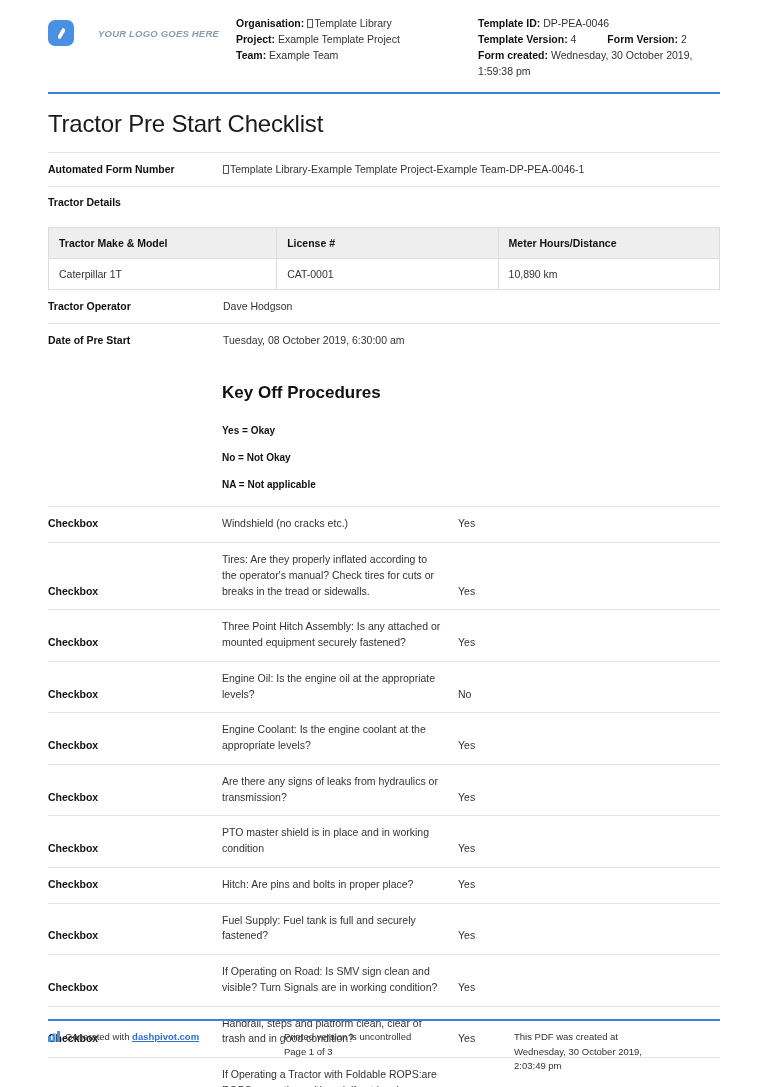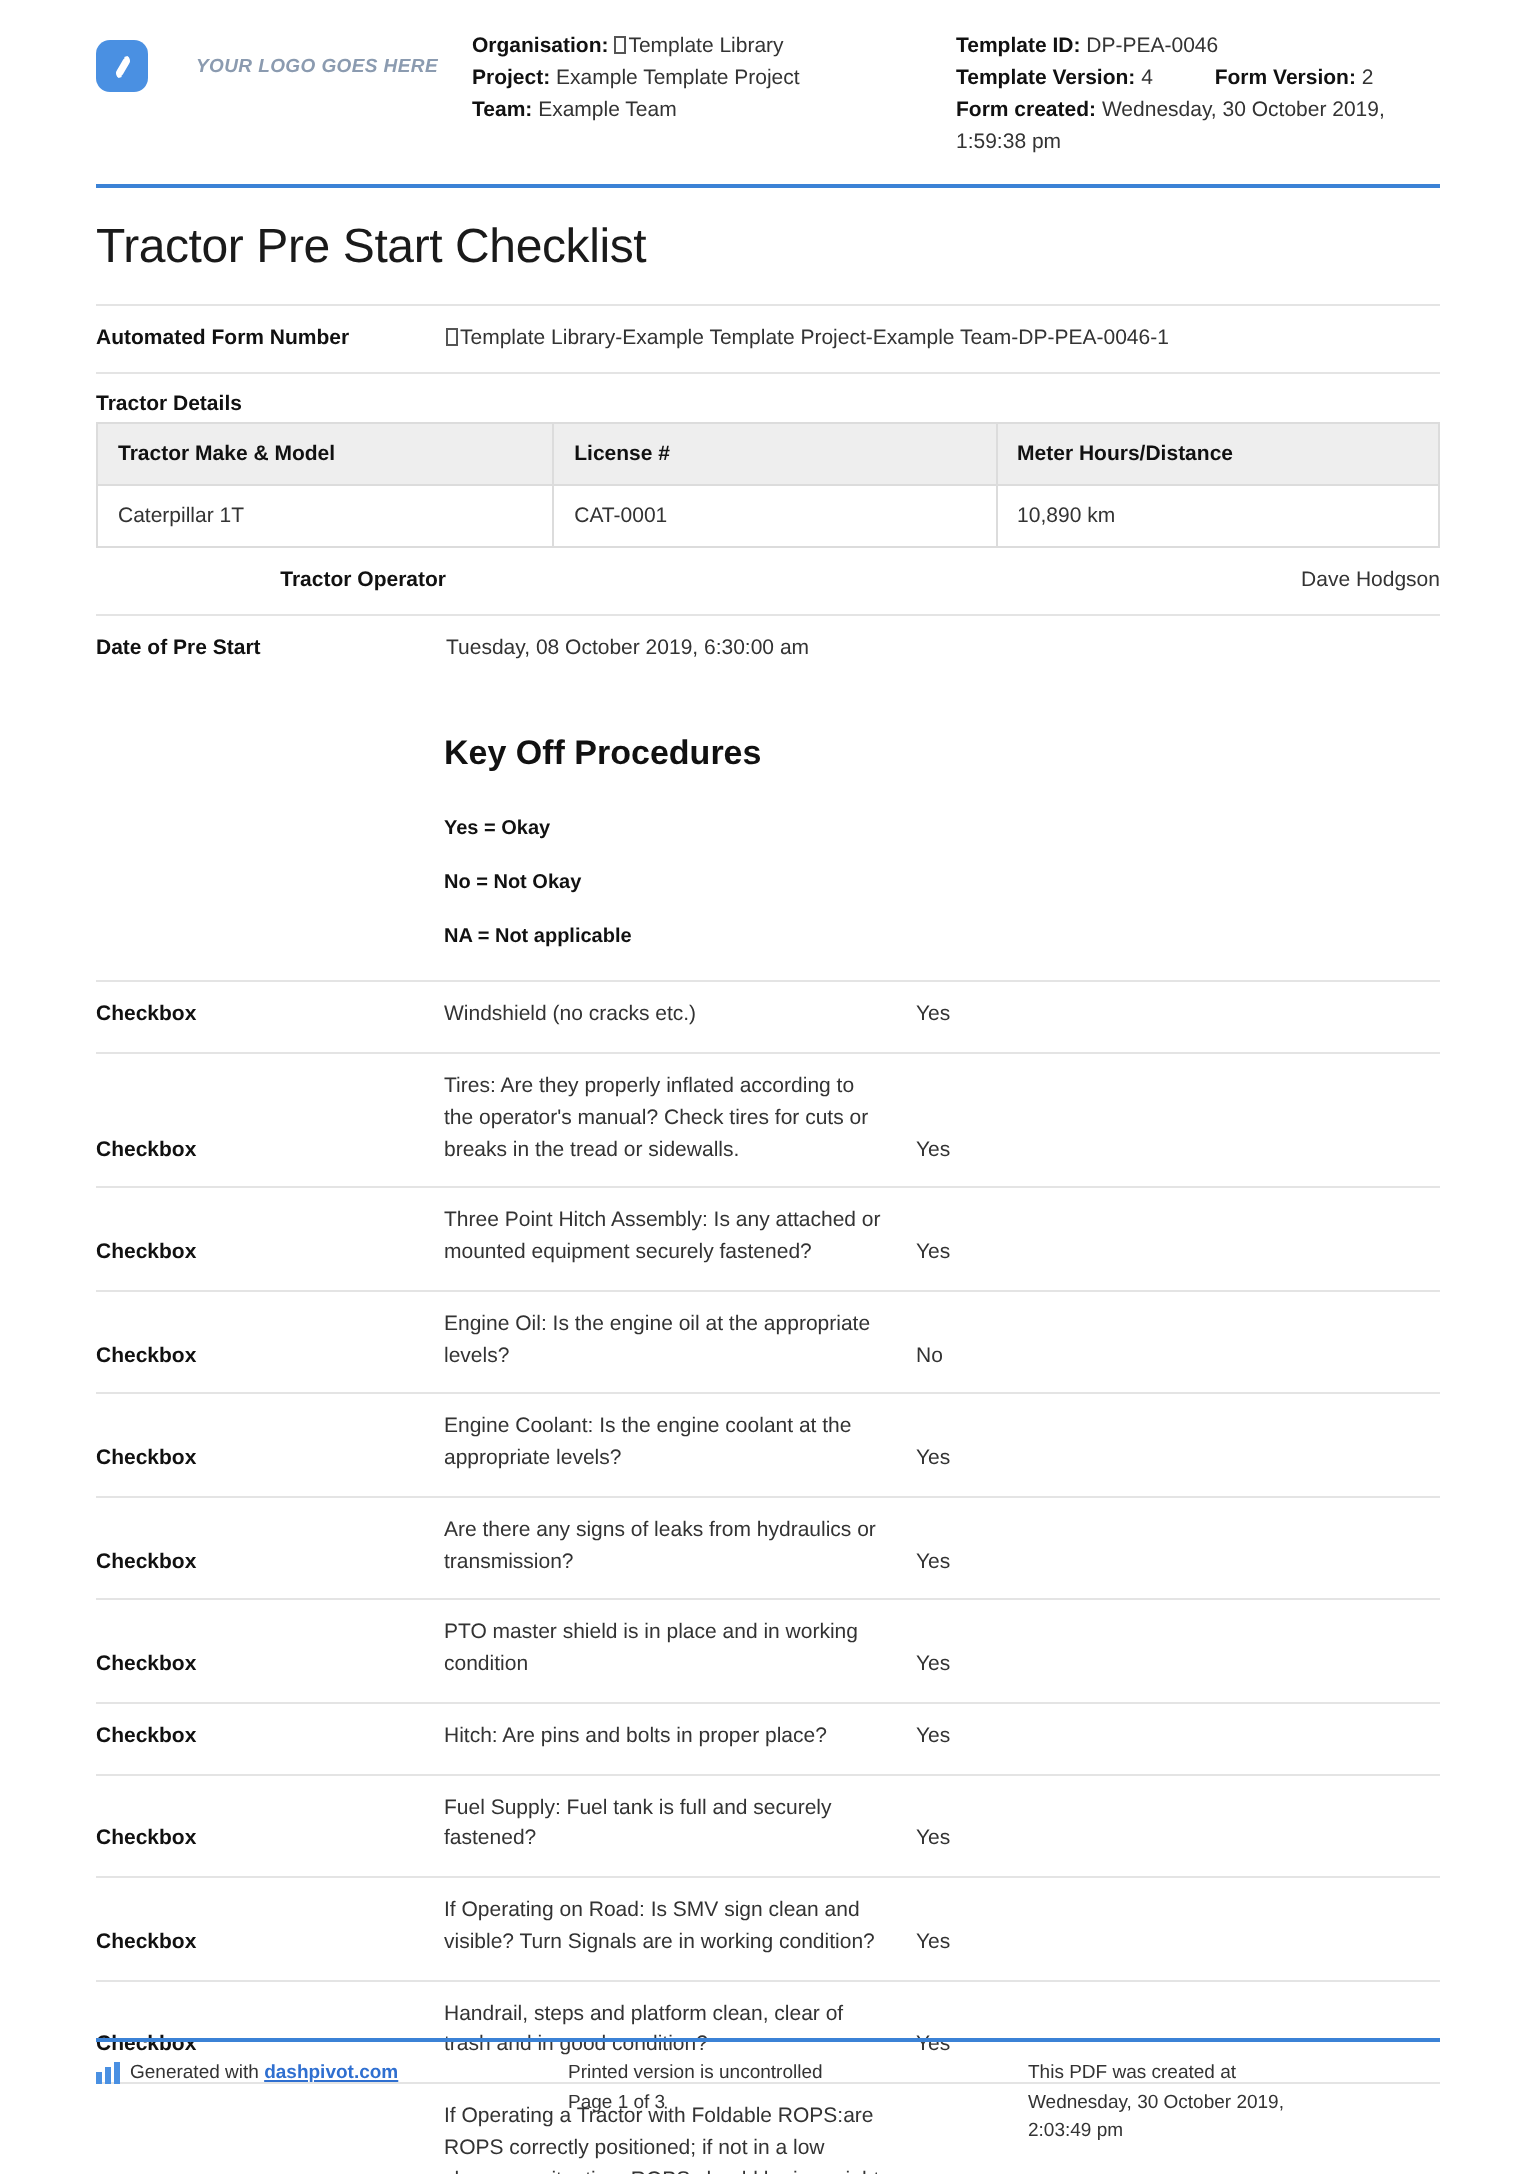--- a/index.html
+++ b/index.html
@@ -91,21 +91,21 @@
     color: #111;
     flex: none;
   }
   .field-row .f-value { color: #333; flex: 1; }
 
   .section-label {
     font-size: 10.5px;
     font-weight: bold;
     color: #111;
     border-top: 1px solid #e4e4e4;
-    padding: 9px 0 3px 0;
+    padding: 9px 0 19px 0;
   }
 
   
   table.details {
     width: 100%;
     border-collapse: collapse;
     font-size: 10.5px;
     margin-bottom: 0;
     padding-left: 36px;
   }
@@ -270,21 +270,21 @@
     </thead>
     <tbody>
       <tr>
         <td>Caterpillar 1T</td>
         <td>CAT-0001</td>
         <td>10,890 km</td>
       </tr>
     </tbody>
   </table>
 
-  <div class="field-row" style="border-top:none;text-align:right;">
+  <div class="field-row" style="border-top:none;">
     <div class="f-label">Tractor Operator</div>
     <div class="f-value">Dave Hodgson</div>
   </div>
 
   <div class="field-row">
     <div class="f-label">Date of Pre Start</div>
     <div class="f-value">Tuesday, 08 October 2019, 6:30:00 am</div>
   </div>
 
   <div class="section-heading">Key Off Procedures</div>

